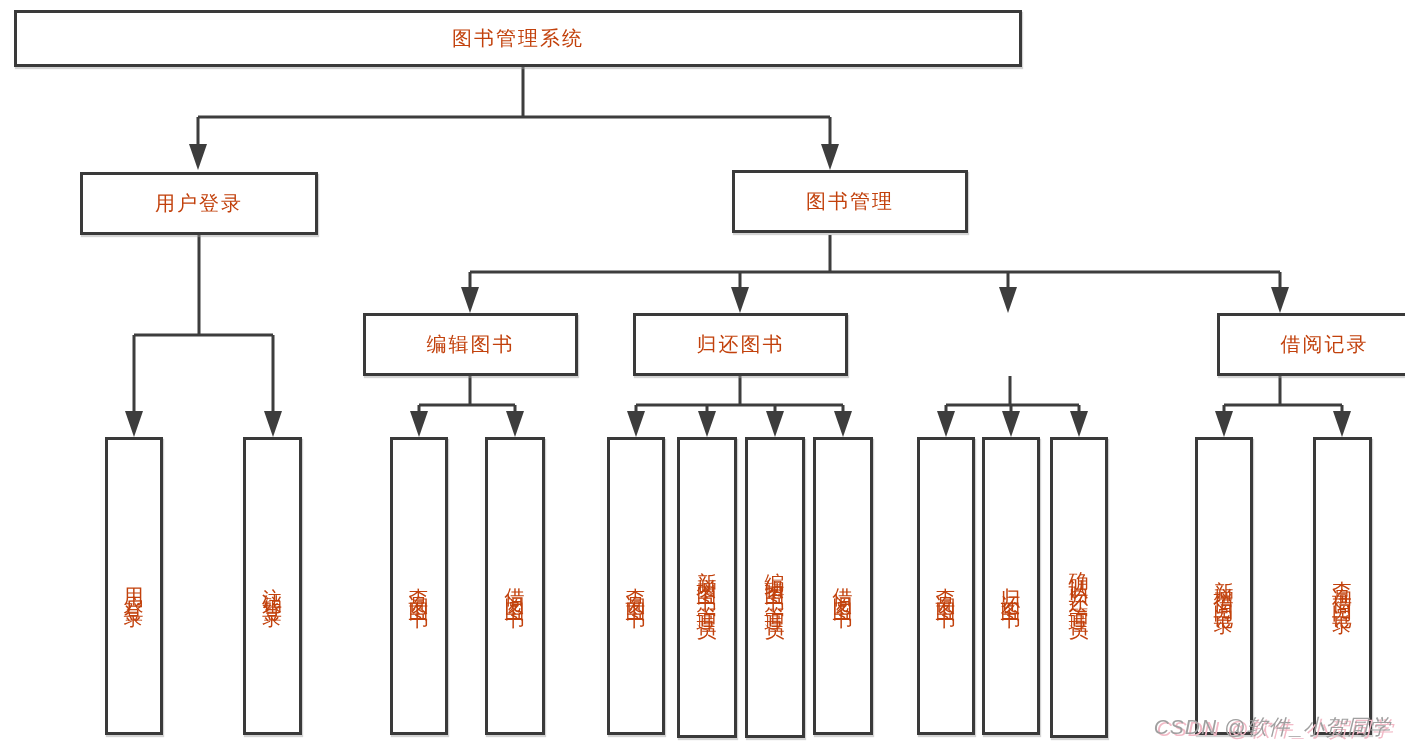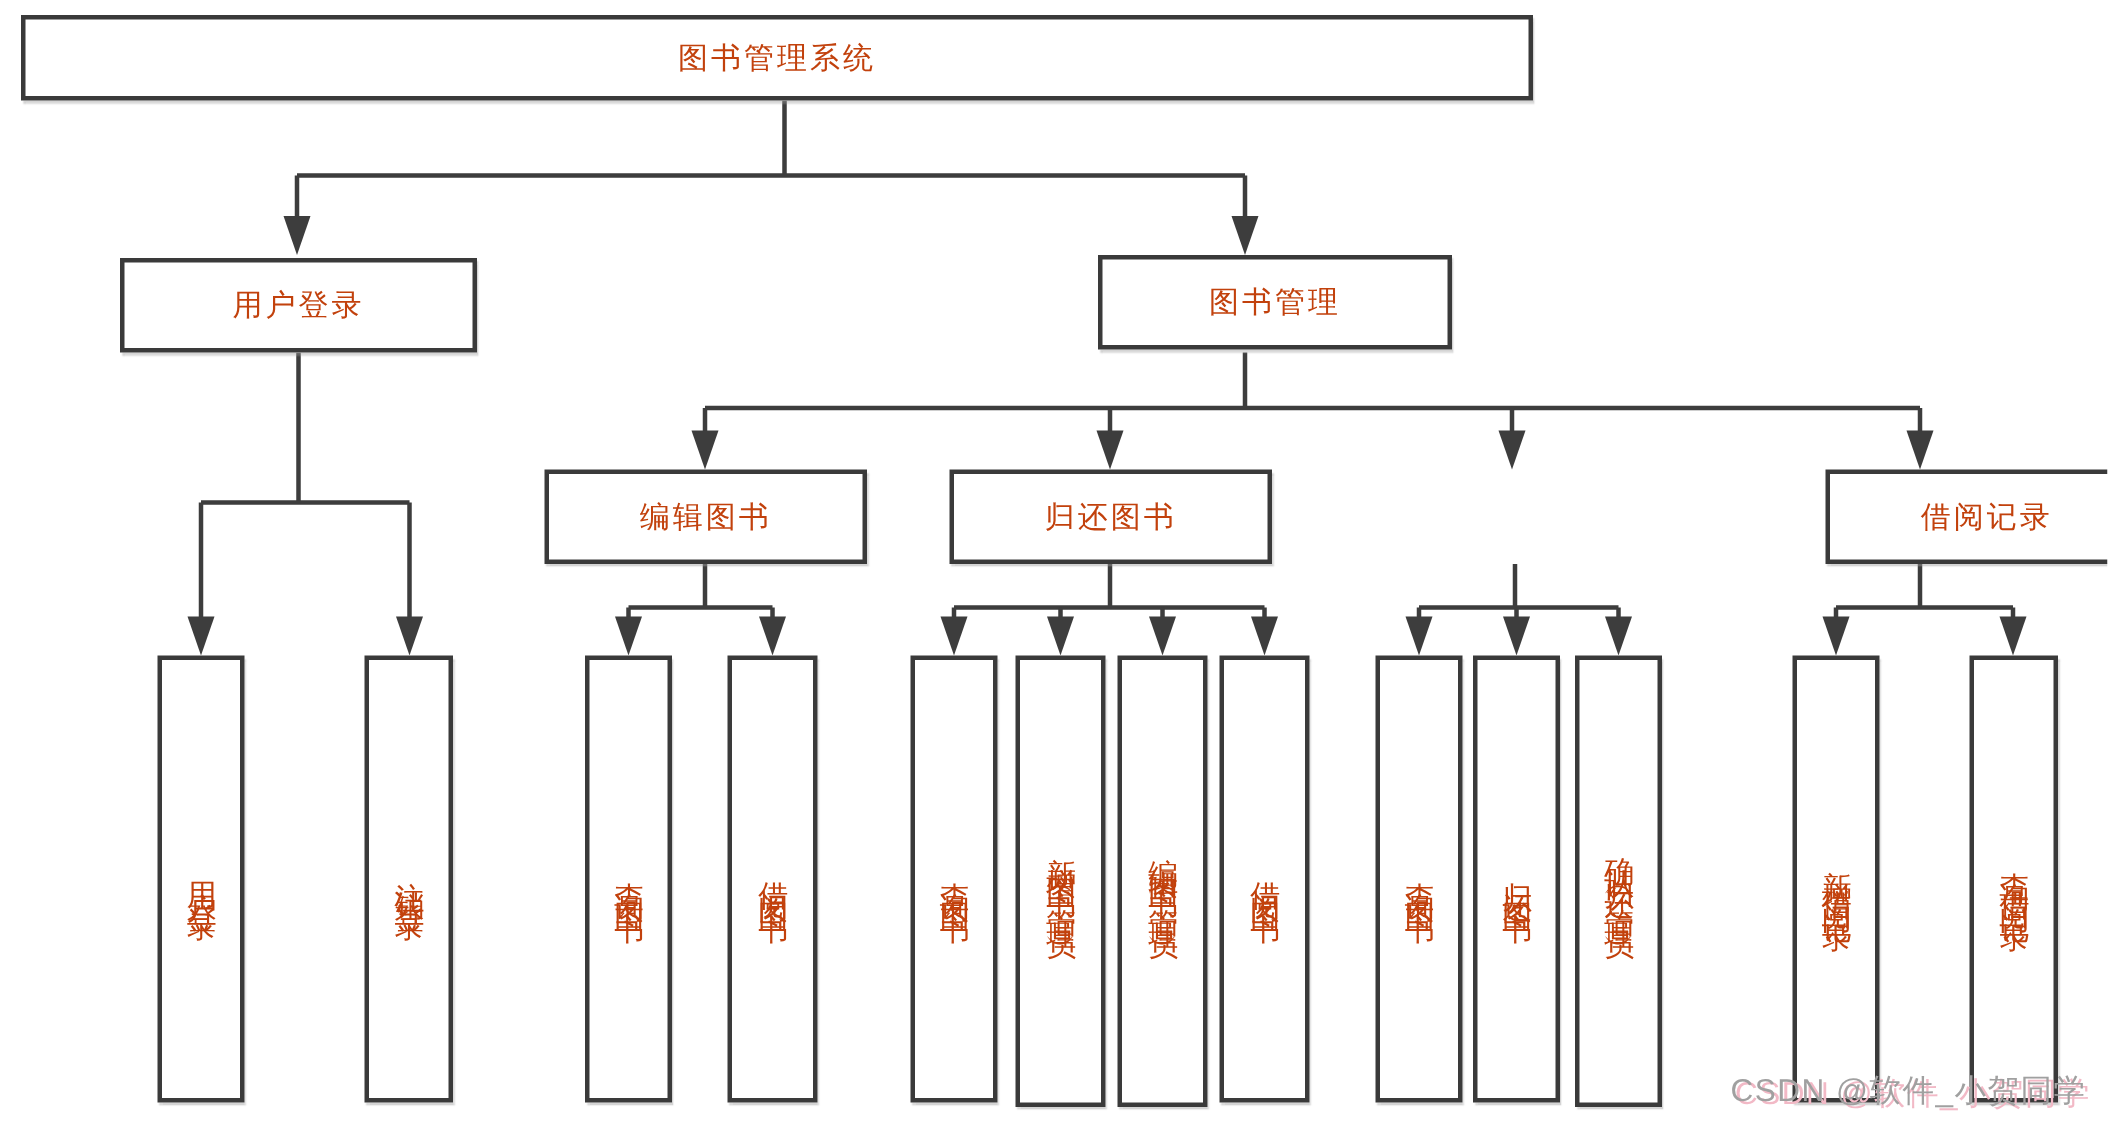--- a/index.html
+++ b/index.html
@@ -44,20 +44,21 @@
   .watermark {
     position: absolute;
     right: 14px;
     bottom: 6px;
     font-size: 21px;
     letter-spacing: 1px;
     color: #a0a0a0;
     text-shadow: 3px 2px 0 #f2b9c6;
     z-index: 2;
     white-space: nowrap;
+    font-style: italic;
   }
   .wire { stroke: #3d3d3d; stroke-width: 3; fill: none; }
   .head { fill: #3d3d3d; stroke: none; }
 </style>
 </head>
 <body>
 
 <div id="stage">
 
   <svg id="wires" viewBox="0 0 1405 747" xmlns="http://www.w3.org/2000/svg">

